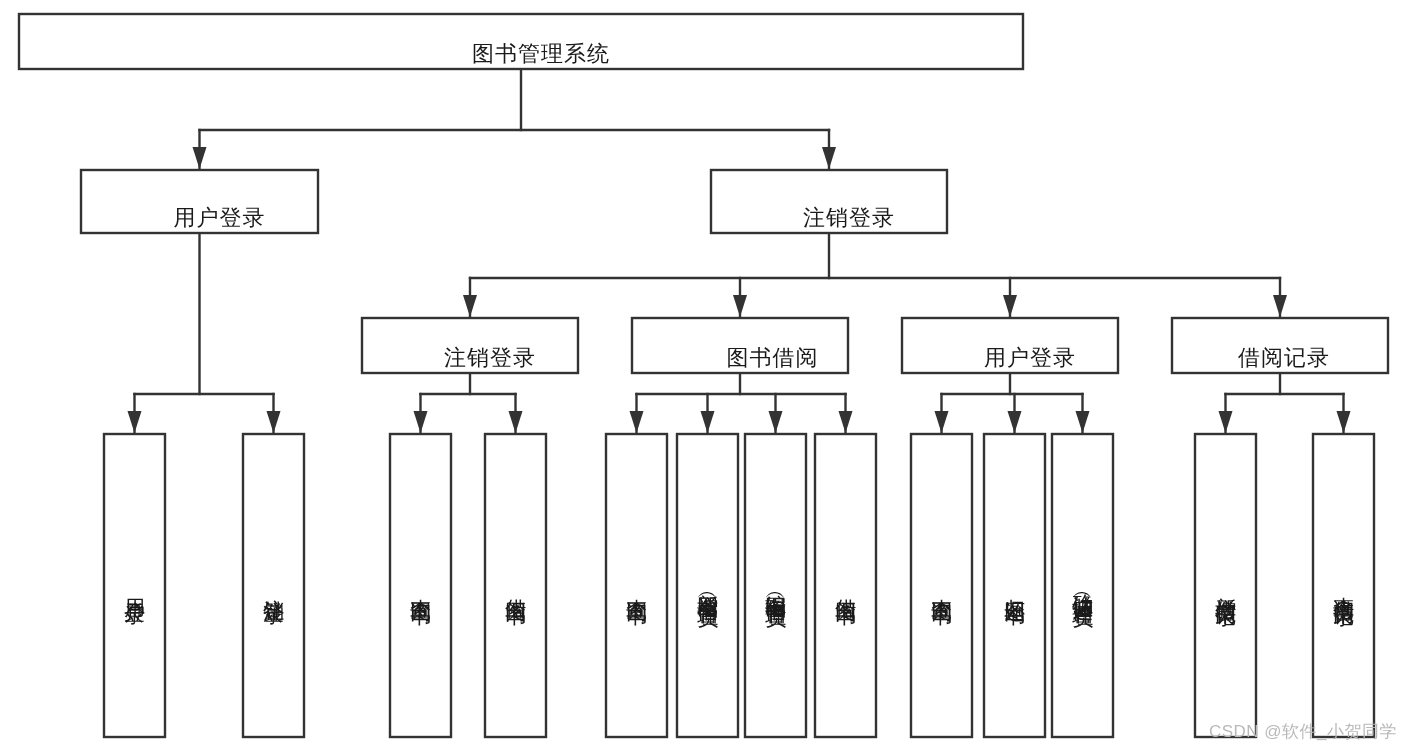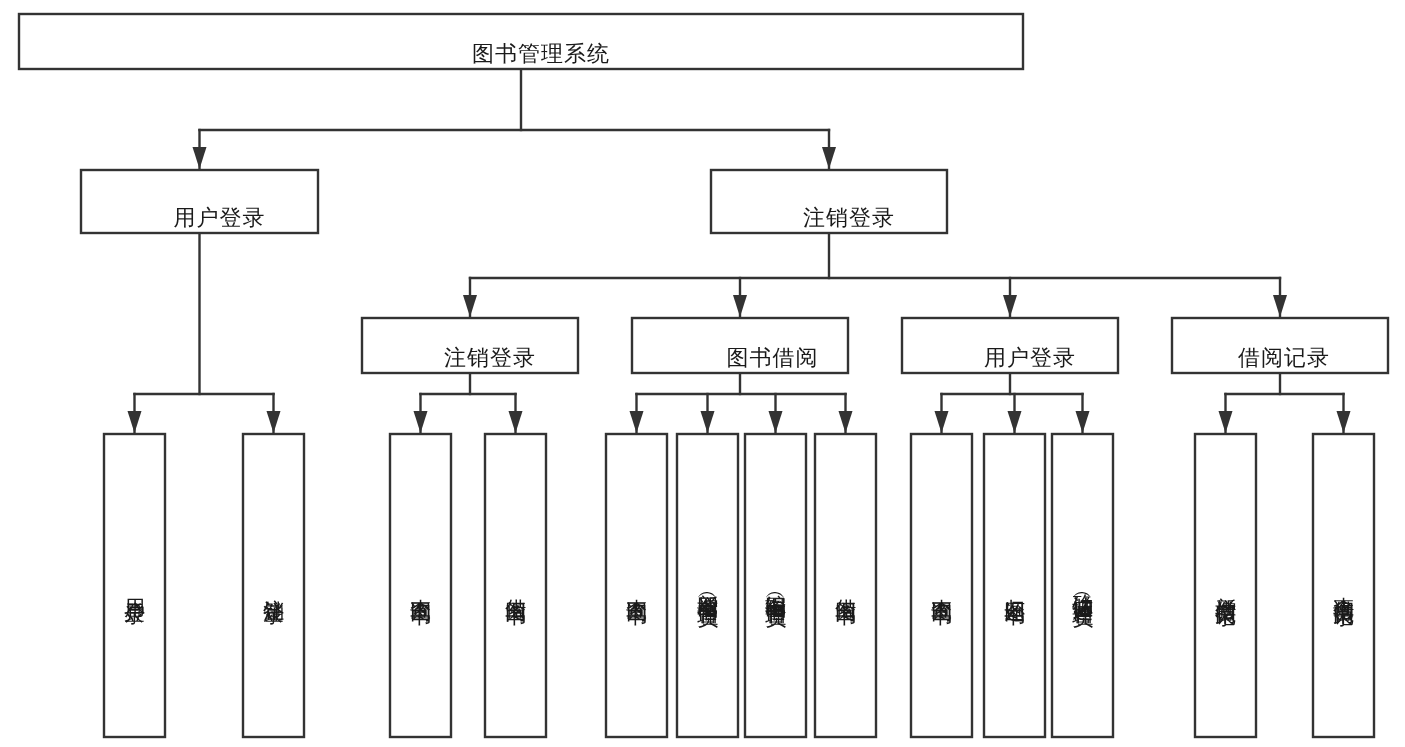--- a/index.html
+++ b/index.html
@@ -225,13 +225,14 @@
         <div class="vlabel-text">确认归还（管理员）</div>
       </div>
       <div class="vlabel-wrap" style="left: 1195px; top: 434px; width: 61px; height: 303px;">
         <div class="vlabel-text">新增借阅记录</div>
       </div>
       <div class="vlabel-wrap" style="left: 1313px; top: 434px; width: 61px; height: 303px;">
         <div class="vlabel-text">查询借阅记录</div>
       </div>
     </div>
 
+  <div class="watermark">CSDN @软件_小贺同学</div>
 </div>
 
 </body></html>

